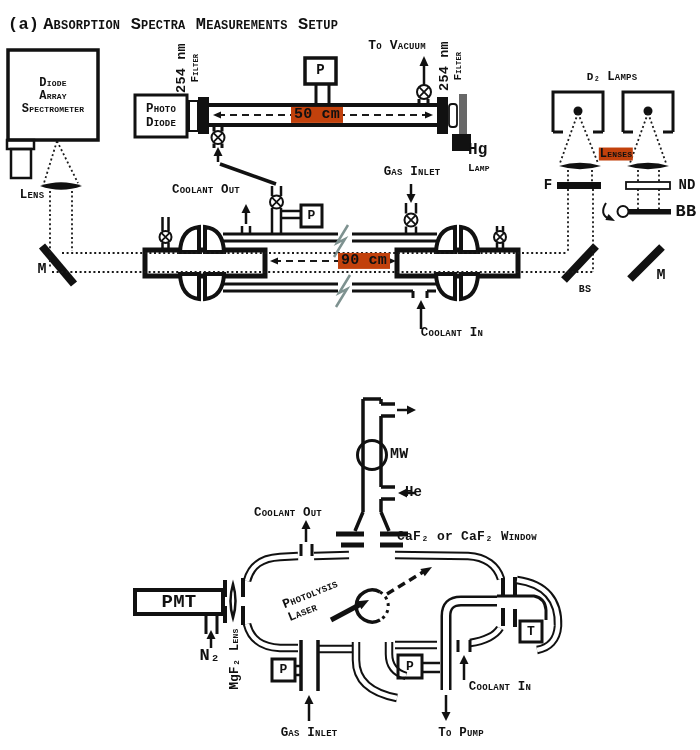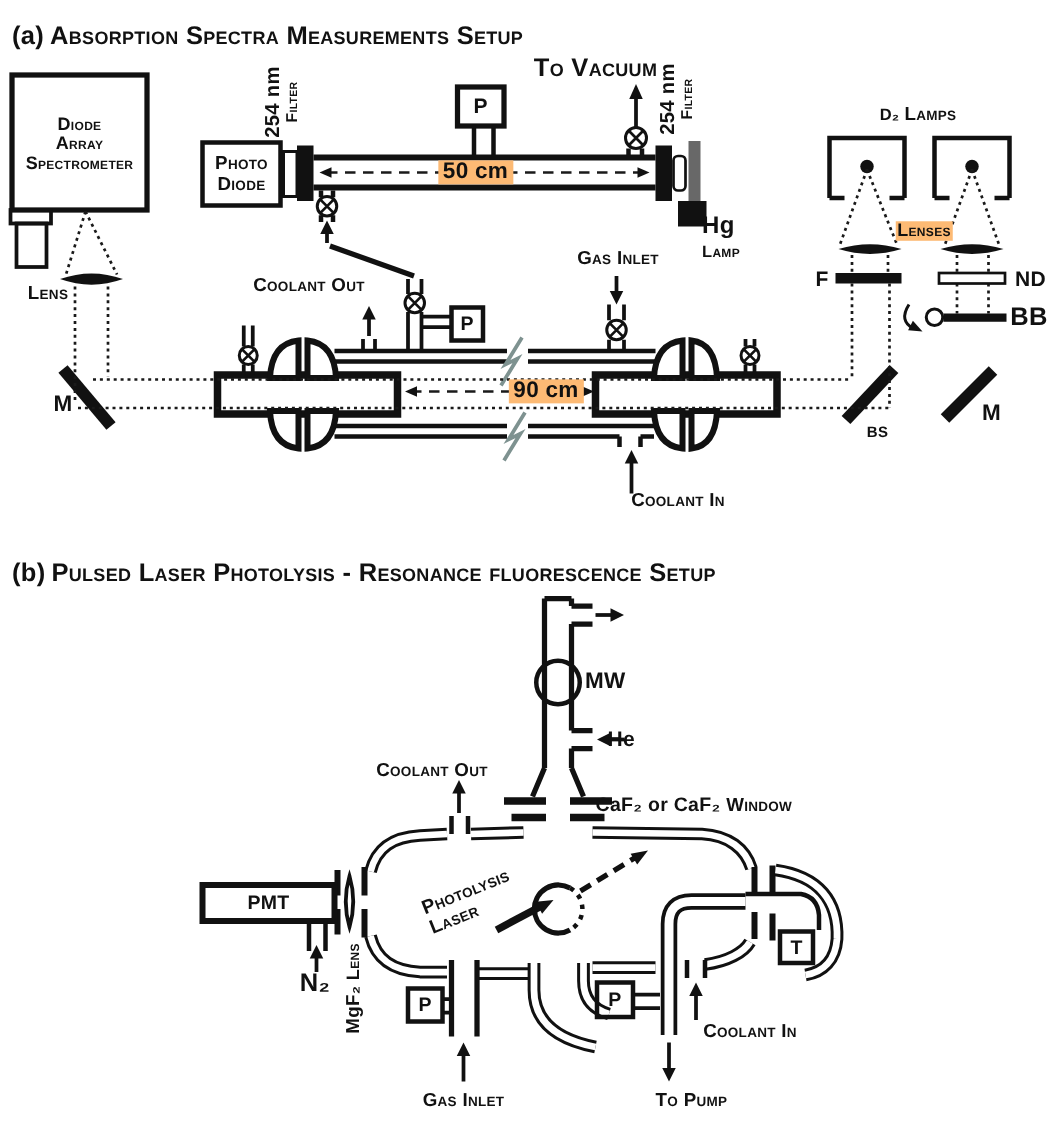--- a/index.html
+++ b/index.html
@@ -1,24 +1,24 @@
 <!DOCTYPE html>
 <html><head>
 <meta charset="utf-8">
 <style>
   html,body{margin:0;padding:0;background:#fff;}
   #stage{position:relative;width:700px;height:750px;background:#fff;overflow:hidden;
-         font-family:Liberation Sans, sans-serif;color:#111;}
+         font-family:Liberation Mono, monospace;color:#111;}
   #art{position:absolute;left:0;top:0;}
   .lbl{position:absolute;color:#111;font-variant:small-caps;white-space:pre-line;
        line-height:1.08;text-align:center;transform:translate(-50%,-50%);
        letter-spacing:.2px;font-weight:600;z-index:5;}
   .la{transform:translate(0,-50%);text-align:left;}
   .nosc{font-variant:normal;}
-  .bgw{background:#fdba74;padding:0 3px;}
+  .bgw{background:#c2410c;padding:0 3px;}
   .rot90{transform:translate(-50%,-50%) rotate(-90deg);white-space:nowrap;}
   .rot90 .l1{display:block;font-size:13.5px;font-variant:normal;}
   .rot90 .l2{display:block;font-size:10.5px;}
   .rotlaser{transform:translate(-50%,-50%) rotate(-22deg);text-align:left;}
   .title{font-size:17px;font-weight:600;}
   .title .pfx{font-variant:normal;margin-right:4px;}
   
   .ln{stroke:#111;fill:none;}
   .s18{stroke-width:1.8}.s2{stroke-width:2}.s25{stroke-width:2.5}.s3{stroke-width:3}
   .s35{stroke-width:3.5}.s4{stroke-width:4}.s5{stroke-width:5}.s8{stroke-width:8}
@@ -266,51 +266,48 @@
     <span class="l1">254 nm</span>
     <span class="l2">Filter</span>
   </div>
   <div class="lbl rot90" style="left:451px;top:66px;">
     <span class="l1">254 nm</span>
     <span class="l2">Filter</span>
   </div>
 
   <div class="lbl nosc bgw" style="left:317px;top:115px;font-size:15px;">50 cm</div>
   <div class="lbl nosc" style="left:320.5px;top:71px;font-size:14px;">P</div>
-  <div class="lbl" style="left:397px;top:46px;font-size:17px;">To Vacuum</div>
+  <div class="lbl" style="left:397px;top:46px;font-size:13px;">To Vacuum</div>
   <div class="lbl la nosc" style="left:468px;top:104px;font-size:16px;margin-top:47px;">Hg</div>
   <div class="lbl la" style="left:468px;top:125px;font-size:11px;margin-top:44px;">Lamp</div>
 
   <div class="lbl" style="left:612px;top:70px;font-size:12.5px;">
     <span class="nosc" style="font-size:11px;">D₂ </span><span>Lamps</span>
   </div>
   <div class="lbl bgw" style="left:616px;top:154px;font-size:12px;padding:0 1px;">Lenses</div>
   <div class="lbl nosc" style="left:548px;top:186px;font-size:14px;">F</div>
   <div class="lbl nosc" style="left:687px;top:186px;font-size:14px;">ND</div>
   <div class="lbl nosc" style="left:686px;top:212px;font-size:17px;">BB</div>
   <div class="lbl nosc" style="left:585px;top:290px;font-size:10px;">BS</div>
   <div class="lbl nosc" style="left:661px;top:276px;font-size:15px;">M</div>
 
   <div class="lbl" style="left:206px;top:191px;font-size:12.5px;">Coolant Out</div>
   <div class="lbl nosc" style="left:311.5px;top:216px;font-size:13px;">P</div>
   <div class="lbl" style="left:412px;top:173px;font-size:12.5px;">Gas Inlet</div>
   <div class="lbl nosc bgw" style="left:364px;top:261px;font-size:15px;">90 cm</div>
   <div class="lbl" style="left:452px;top:334px;font-size:12.5px;">Coolant In</div>
 
-  <div class="lbl la title" style="left:8px;top:374px;">
-    <span class="pfx">(b)</span><span>Pulsed Laser Photolysis - Resonance fluorescence Setup</span>
-  </div>
 
   <div class="lbl la nosc" style="left:390px;top:455px;font-size:15px;">MW</div>
   <div class="lbl la nosc" style="left:405px;top:493px;font-size:14px;">He</div>
   <div class="lbl la" style="left:397px;top:537px;font-size:12.5px;white-space:nowrap;">
     <span class="nosc" style="font-size:13px;">CaF₂ or CaF₂ </span><span>Window</span>
   </div>
   <div class="lbl" style="left:288px;top:514px;font-size:12.5px;">Coolant Out</div>
-  <div class="lbl nosc" style="left:179px;top:602px;font-size:13px;">PMT</div>
+  <div class="lbl nosc" style="left:179px;top:602px;font-size:19px;">PMT</div>
   <div class="lbl nosc" style="left:210px;top:656px;font-size:17px;">N₂</div>
   <div class="lbl rot90" style="left:236px;top:659px;font-size:12px;">
     <span class="nosc" style="font-size:12.5px;">MgF₂ </span><span>Lens</span>
   </div>
   <div class="lbl rotlaser" style="left:313px;top:601px;font-size:13px;">Photolysis
 Laser</div>
   <div class="lbl nosc" style="left:283.5px;top:670px;font-size:13px;">P</div>
   <div class="lbl nosc" style="left:410px;top:666.5px;font-size:13px;">P</div>
   <div class="lbl nosc" style="left:531px;top:631.5px;font-size:13px;">T</div>
   <div class="lbl" style="left:309px;top:734px;font-size:12.5px;">Gas Inlet</div>

